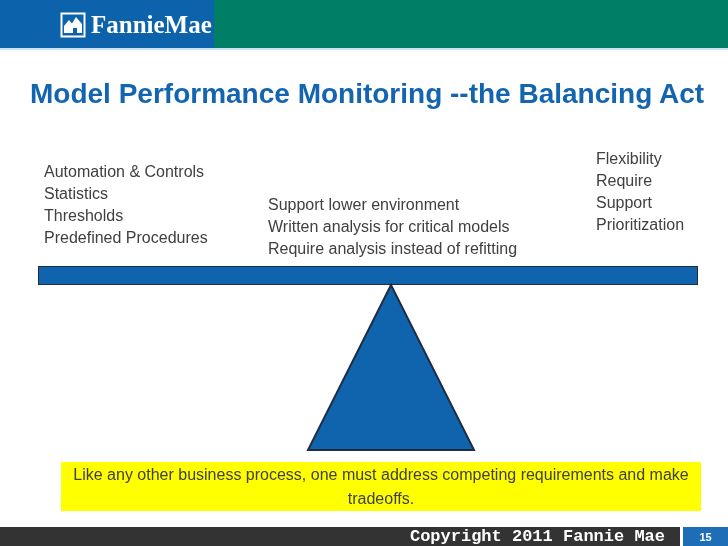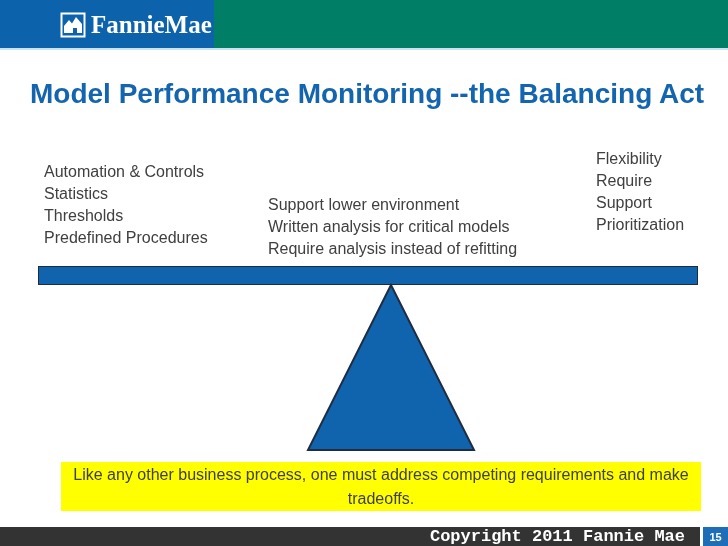--- a/index.html
+++ b/index.html
@@ -89,21 +89,21 @@
     font-family:Liberation Mono, monospace;
     font-weight:bold;
     font-size:17px;
     padding-right:15px;
     line-height:19px;
   }
   .footer-sep{
     width:3px;height:19px;background:#ffffff;
   }
   .footer-page{
-    width:25px;height:19px;
+    width:45px;height:19px;
     background:#1d6eb7;
     color:#ffffff;
     font-size:11px;
     font-weight:bold;
     display:flex;align-items:center;justify-content:center;
   }
 </style>
 </head>
 <body>
 

